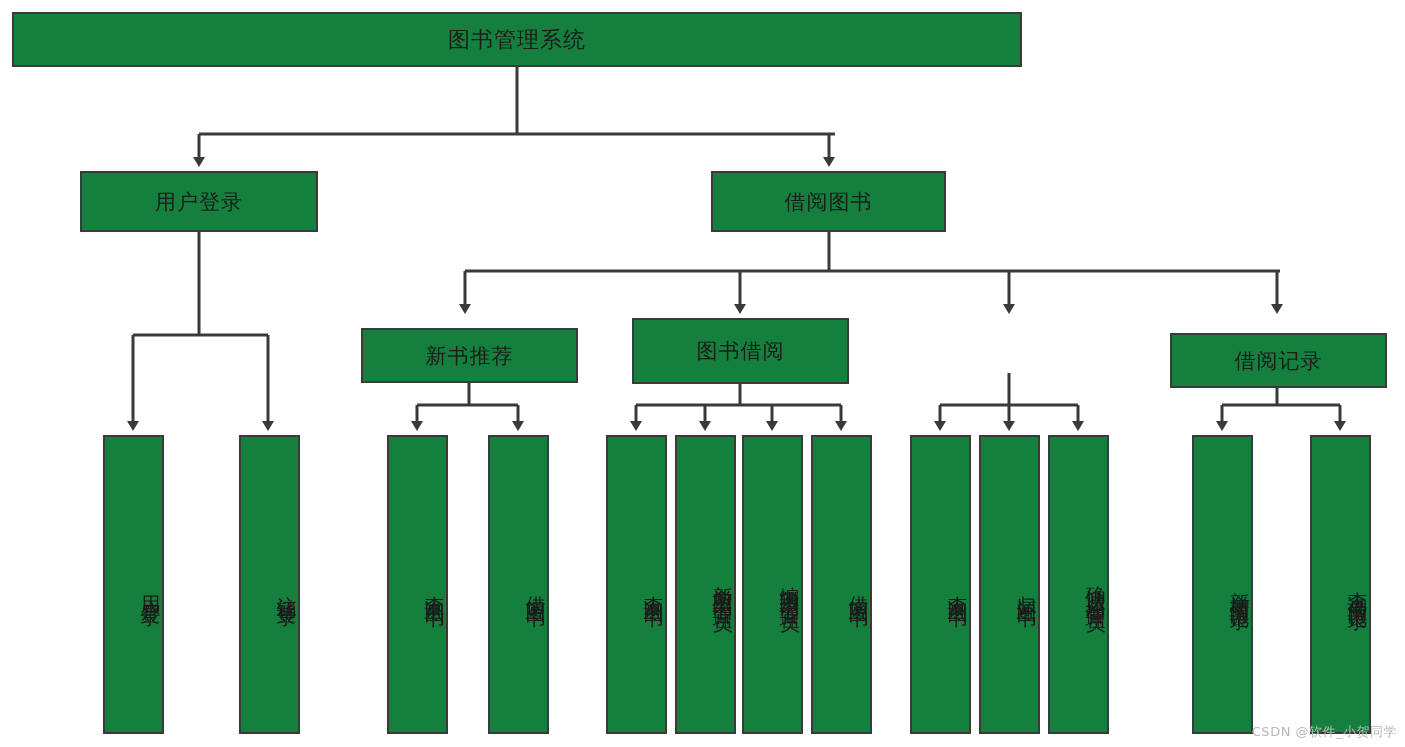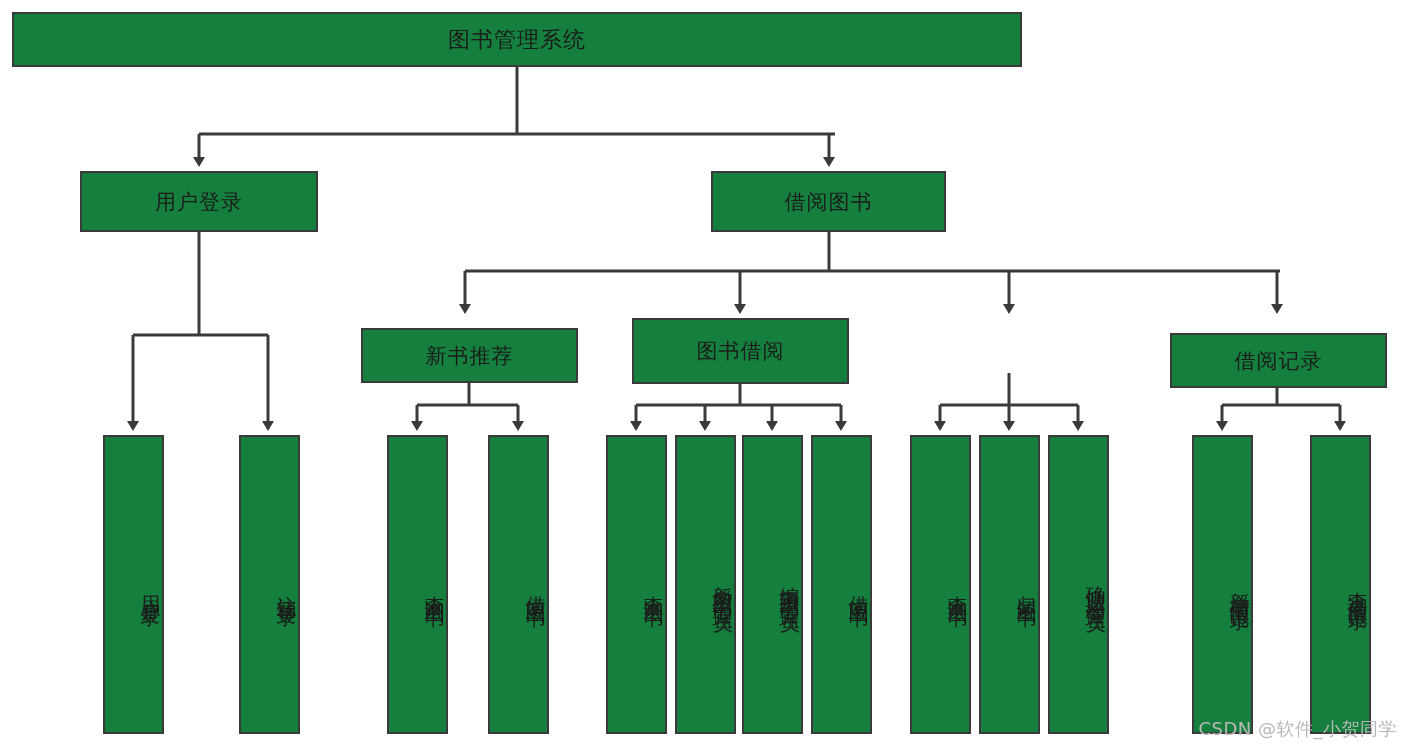--- a/index.html
+++ b/index.html
@@ -56,21 +56,21 @@
   }
   .node-v .vlabel {
     writing-mode: vertical-rl;
     text-orientation: upright;
     display: block;
   }
   .watermark {
     position: absolute;
     right: 8px;
     bottom: 6px;
-    font-size: 18px;
+    font-size: 13px;
     color: #b8b8b8;
     white-space: nowrap;
     z-index: 3;
     letter-spacing: 0.5px;
   }
 </style>
 </head>
 <body>
 
 <div id="canvas">

